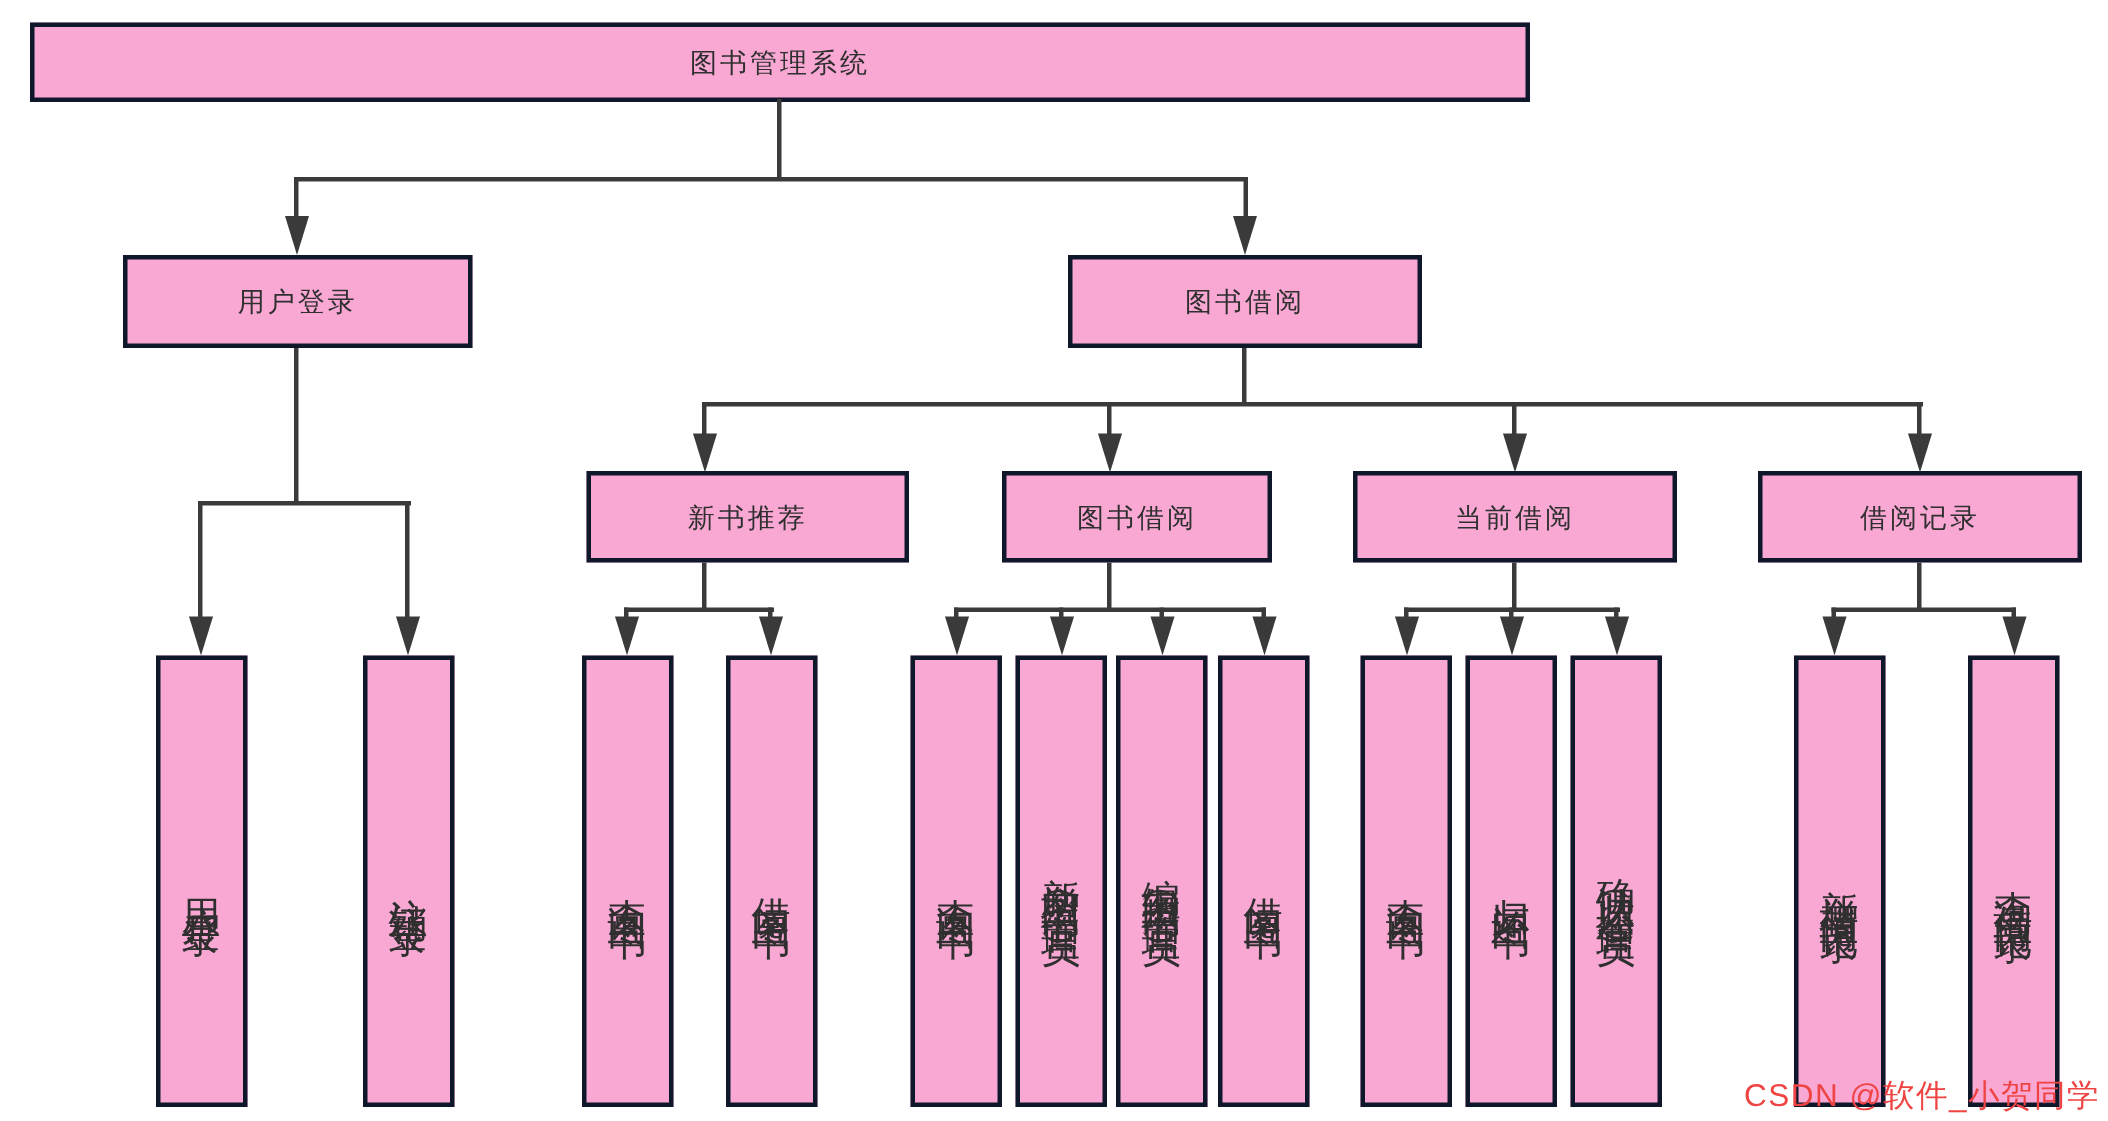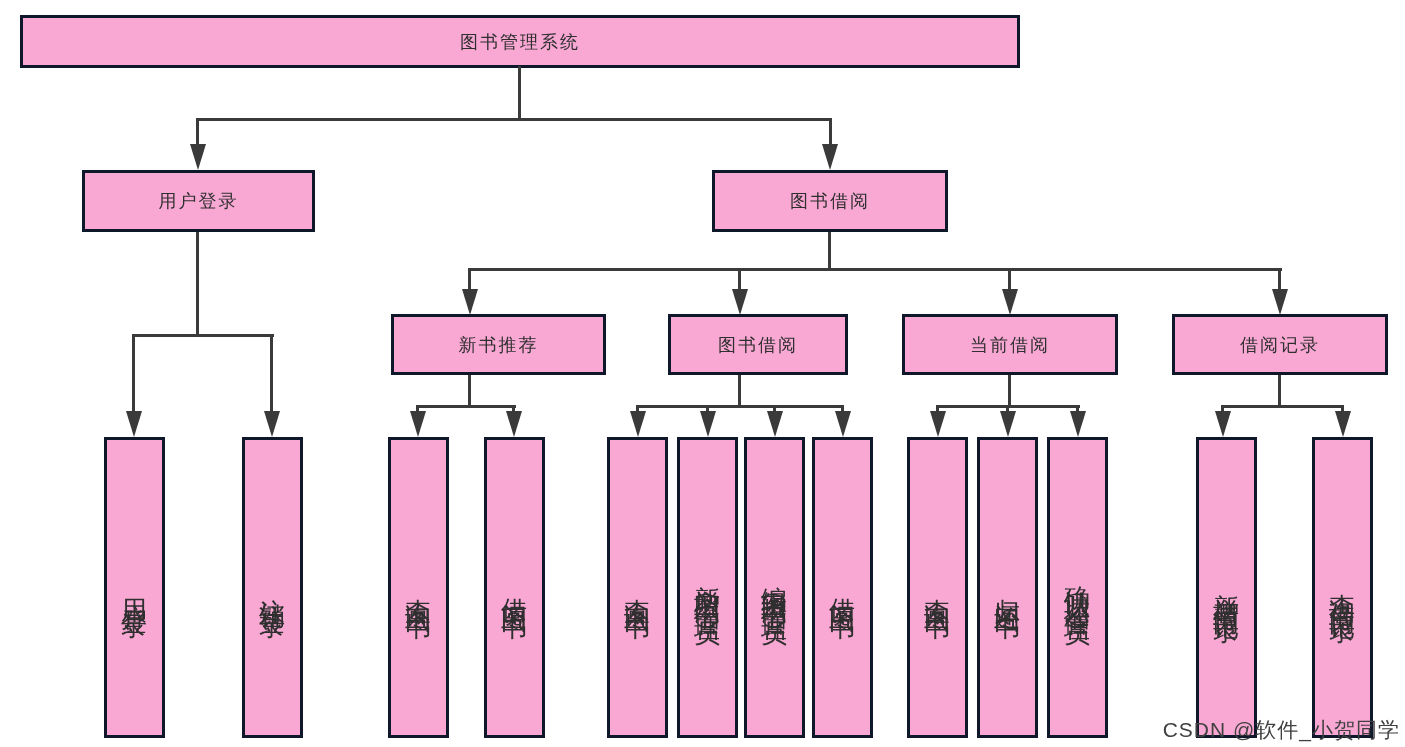--- a/index.html
+++ b/index.html
@@ -38,21 +38,21 @@
     position:absolute;
     width:0;height:0;
     border-left:8px solid transparent;
     border-right:8px solid transparent;
     border-top:26px solid #3a3a3a;
   }
   .watermark{
     position:absolute;
     top:716px;right:5px;
     font-size:21px;
-    color:#404040;
+    color:#ef4444;
     letter-spacing:1px;
     white-space:nowrap;
     z-index:10;
   }
 </style>
 </head>
 <body>
 
 <div class="canvas">
 

